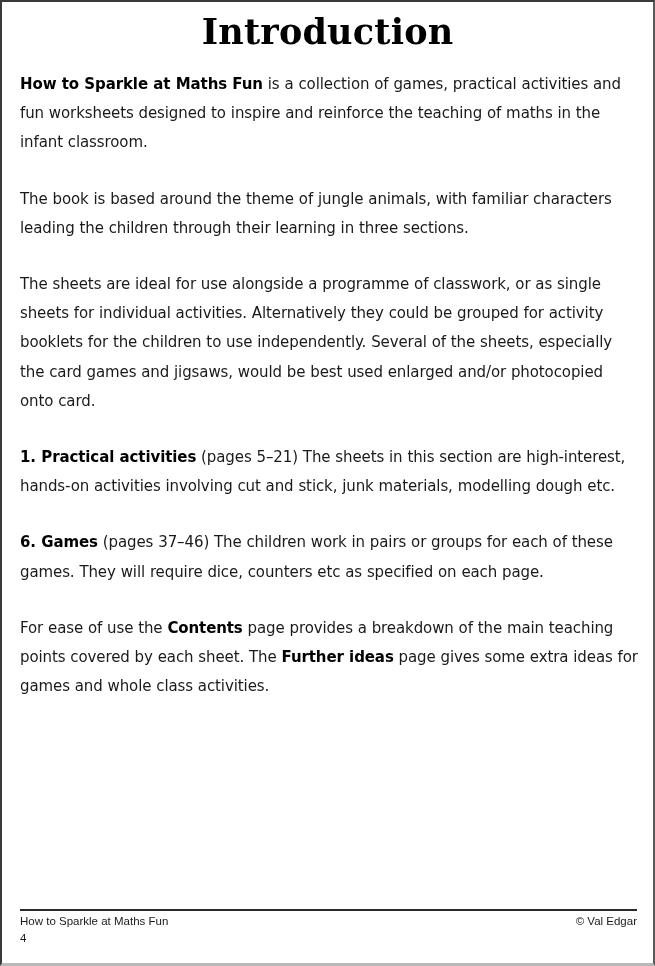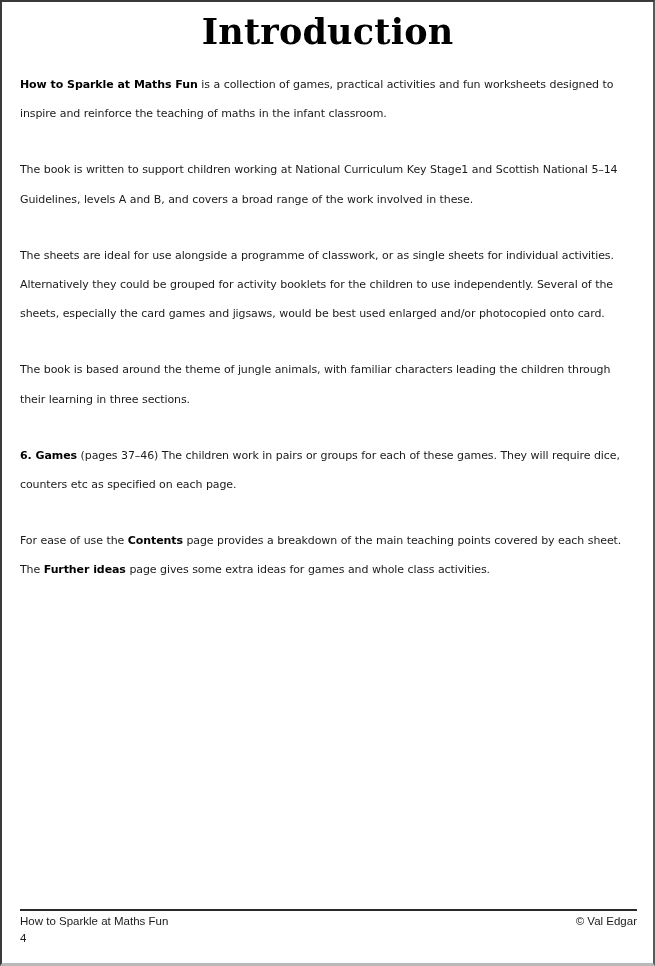--- a/index.html
+++ b/index.html
@@ -38,21 +38,21 @@
 
   .body-area {
     position: absolute;
     left: 18px;
     top: 68px;
     width: 618px;
   }
 
   p.para {
     font-family: "DejaVu Sans", sans-serif;
-    font-size: 11px;
+    font-size: 15px;
     line-height: 29.2px;
     color: #1a1a1a;
     margin: 0 0 27px 0;
     padding: 0;
     text-align: left;
     letter-spacing: -0.1px;
     word-spacing: 0.2px;
   }
 
   p.para:last-child {
@@ -117,23 +117,23 @@
 </style>
 </head>
 <body>
 
 <div class="page">
 
   <h1 class="page-title">Introduction</h1>
 
   <div class="body-area">
     <p class="para"><span class="bold">How to Sparkle at Maths Fun</span><span> is a collection of games, practical activities and fun worksheets designed to inspire and reinforce the teaching of maths in the infant classroom.</span></p>
-    <p class="para"><span>The book is written to support children working at National Curriculum Key Stage1 and Scottish National 5–14 Guidelines, levels A and B, and covers a broad range of the work involved in these.</span></p>
+    <p class="para"><span>The book is based around the theme of jungle animals, with familiar characters leading the children through their learning in three sections.</span></p>
     <p class="para"><span>The sheets are ideal for use alongside a programme of classwork, or as single sheets for individual activities. Alternatively they could be grouped for activity booklets for the children to use independently. Several of the sheets, especially the card games and jigsaws, would be best used enlarged and/or photocopied onto card.</span></p>
-    <p class="para"><span>The book is based around the theme of jungle animals, with familiar characters leading the children through their learning in three sections.</span></p>
+    <p class="para"><span class="bold">1. Practical activities</span><span> (pages 5–21) The sheets in this section are high-interest, hands-on activities involving cut and stick, junk materials, modelling dough etc.</span></p>
     <p class="para"><span class="bold">6. Games</span><span> (pages 37–46) The children work in pairs or groups for each of these games. They will require dice, counters etc as specified on each page.</span></p>
     <p class="para"><span>For ease of use the </span><span class="bold">Contents</span><span> page provides a breakdown of the main teaching points covered by each sheet. The </span><span class="bold">Further ideas</span><span> page gives some extra ideas for games and whole class activities.</span></p>
   </div>
 
   <div class="footer">
     <div class="footer-rule"></div>
     <div class="footer-row">
       <span class="left">How to Sparkle at Maths Fun</span>
       <span class="right">© Val Edgar</span>
     </div>

